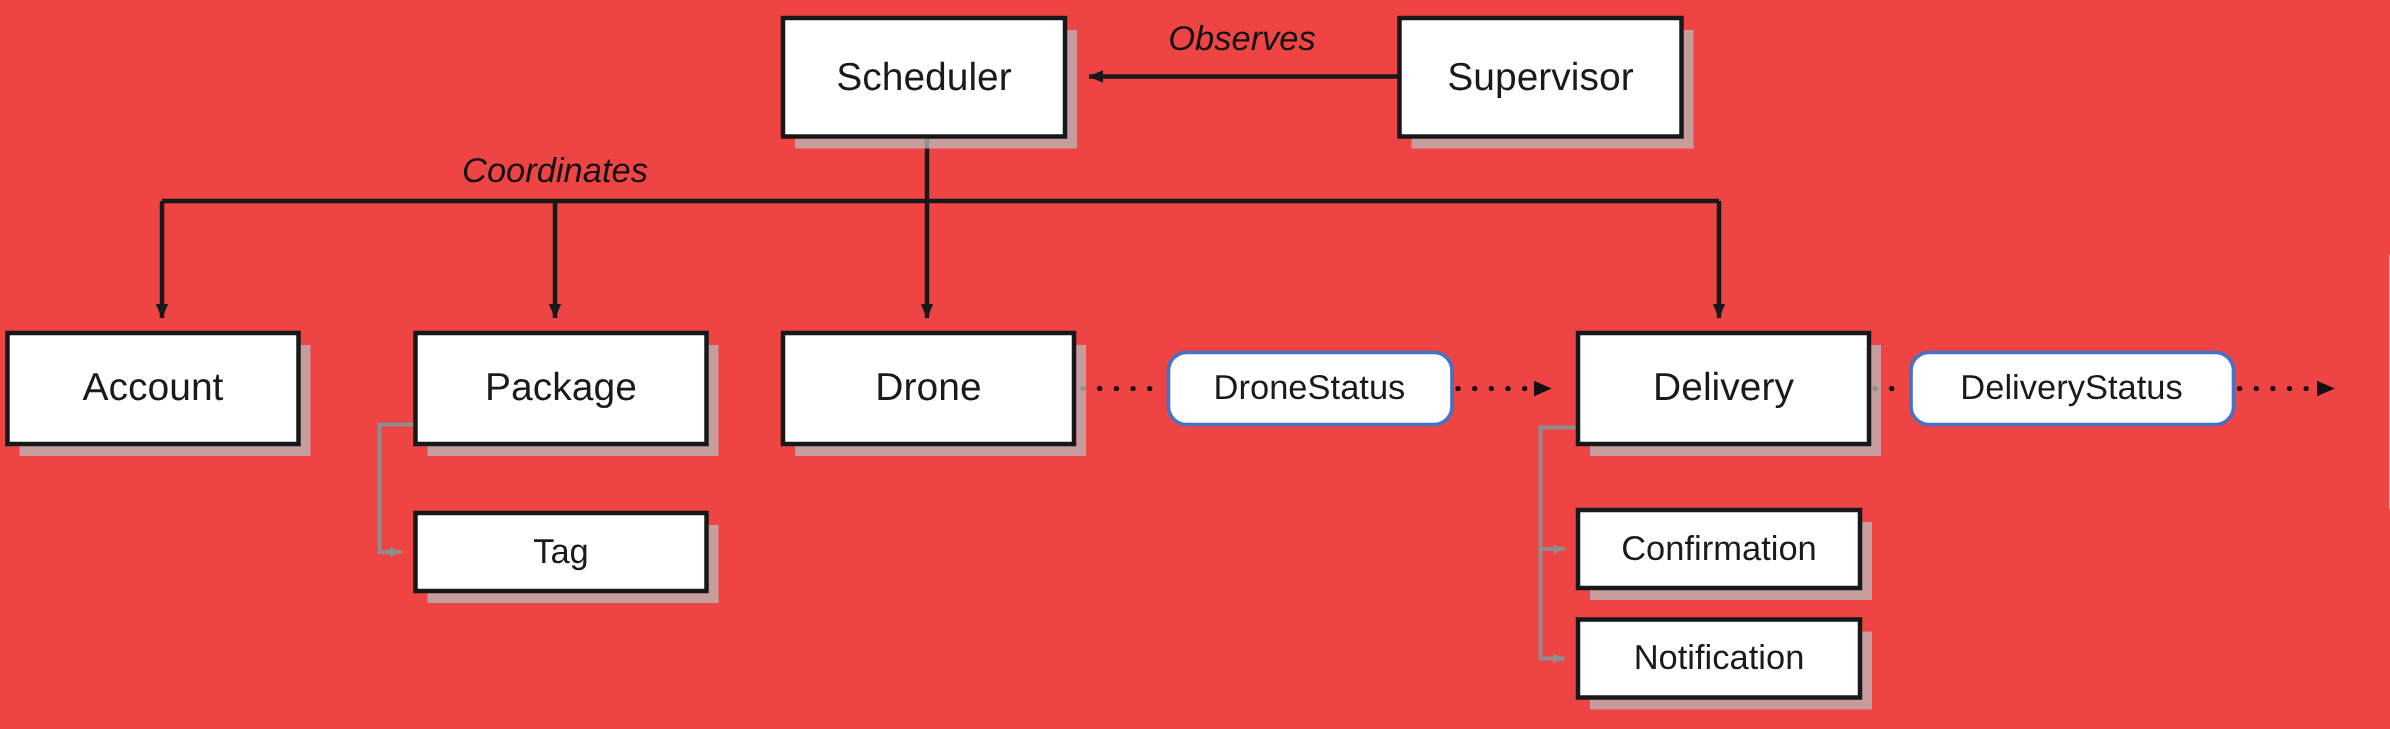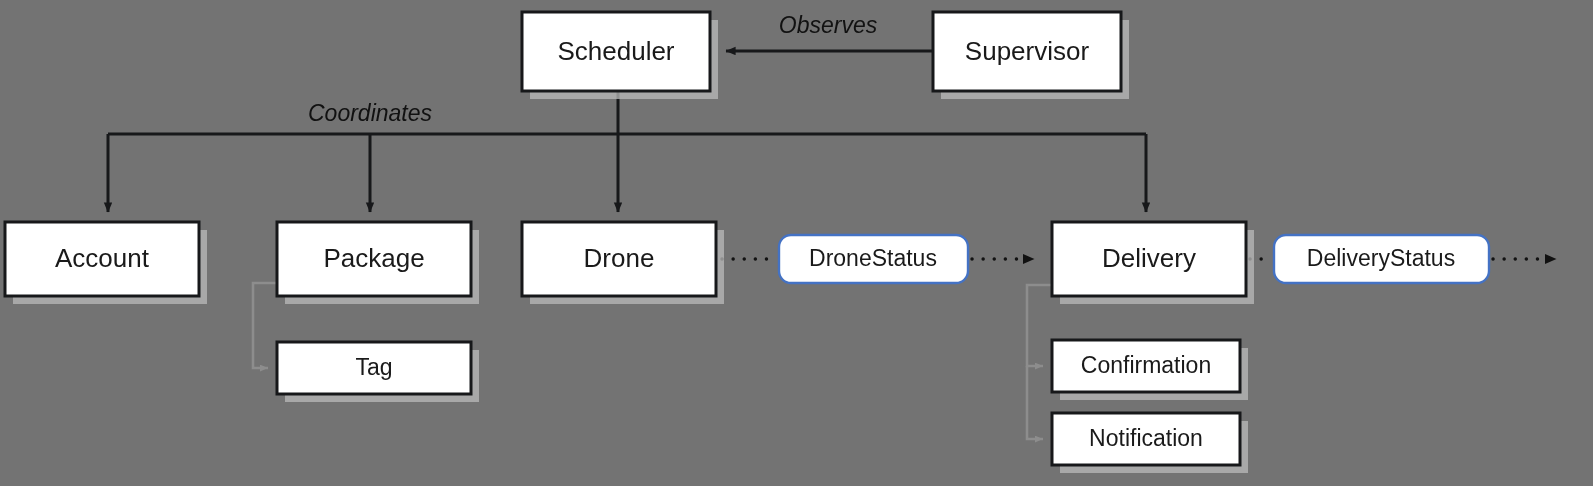--- a/index.html
+++ b/index.html
@@ -8,21 +8,21 @@
     padding: 0;
     background: #ffffff;
   }
   body {
     font-family: "Liberation Sans", sans-serif;
   }
   #diagram-root {
     position: relative;
     width: 1593px;
     height: 486px;
-    background: #737373;
+    background: #ef4444;
     overflow: hidden;
   }
   #diagram-svg {
     position: absolute;
     left: 0;
     top: 0;
     width: 1593px;
     height: 486px;
   }
   .node-label {

